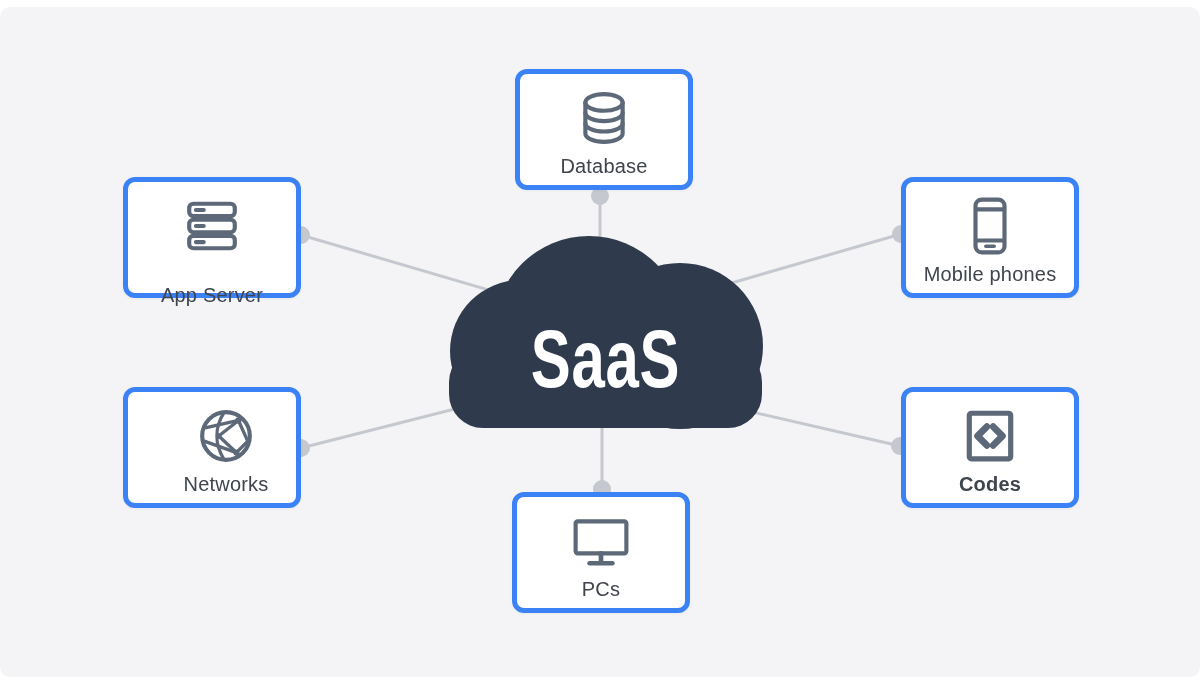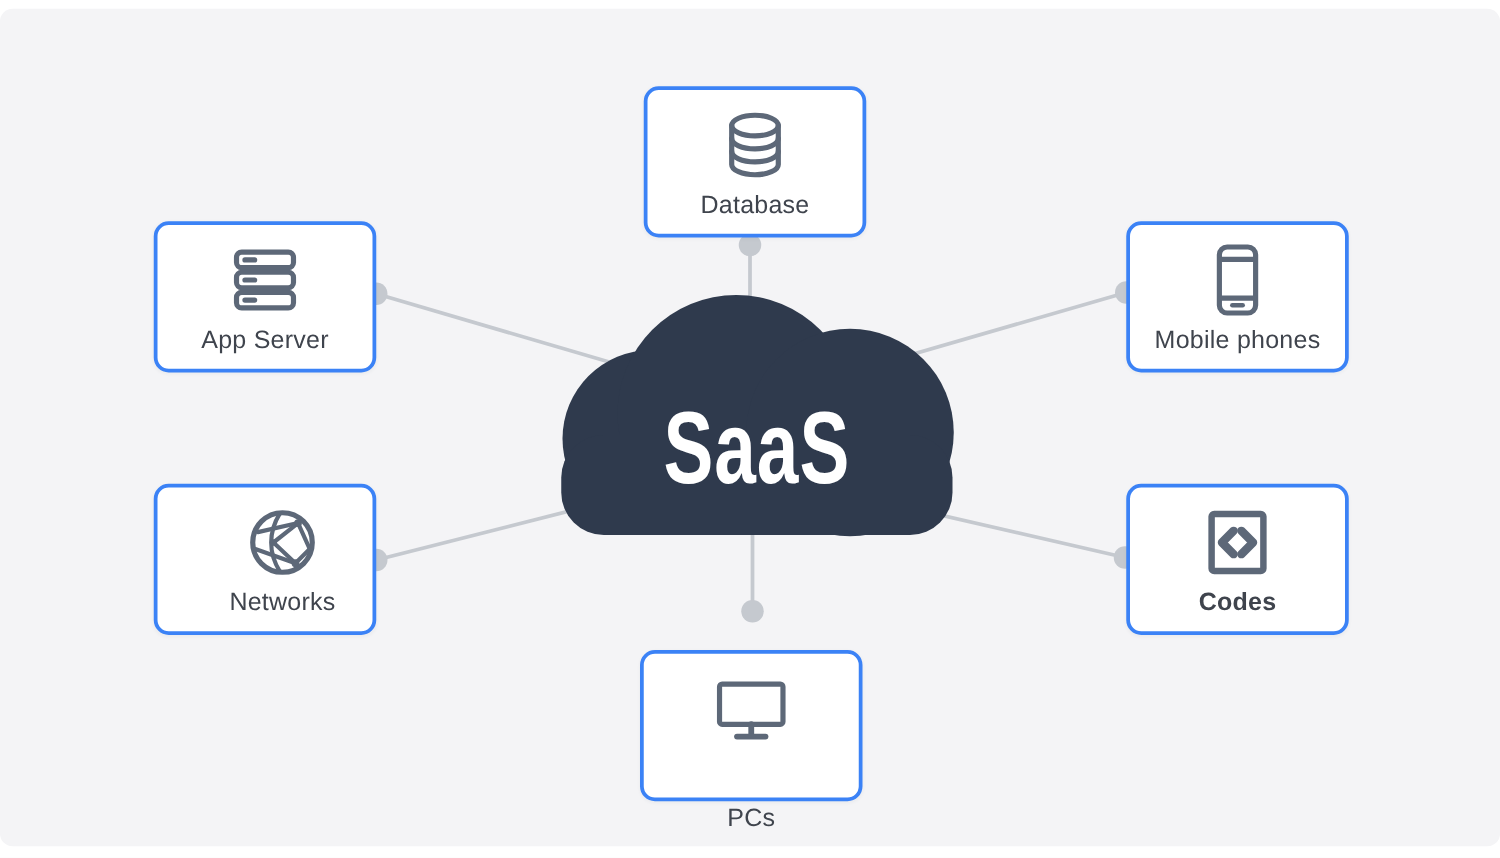--- a/index.html
+++ b/index.html
@@ -27,21 +27,21 @@
     position: absolute;
     left: 0; top: 0;
     width: 1200px;
     height: 686px;
   }
   .node {
     position: absolute;
     width: 178px;
     height: 121px;
     background: #ffffff;
-    border: 3px solid #3b82f6;
+    border: 5px solid #3b82f6;
     border-radius: 12px;
     box-shadow: 0 1px 3px rgba(40,50,70,0.05);
     display: flex;
     flex-direction: column;
     align-items: center;
     justify-content: flex-start;
     padding-top: 15px;
     box-sizing: border-box;
   }
   .node .icon {
@@ -50,25 +50,25 @@
     flex: 0 0 auto;
   }
   .node .label {
     margin-top: 8px;
     font-size: 20px;
     color: #3f444d;
     letter-spacing: 0.2px;
     white-space: nowrap;
   }
   .node-database      { left: 515px; top: 69px;  }
-  .node-app-server    { left: 123px; top: 177px; }
+  .node-app-server    { left: 123px; top: 177px; gap: 21px; }
   .node-mobile-phones { left: 901px; top: 177px; }
   .node-networks      { left: 123px; top: 387px; padding-left: 28px; }
   .node-codes         { left: 901px; top: 387px; font-weight: bold; }
-  .node-pcs           { left: 512px; top: 520px; gap: 40px; }
+  .node-pcs           { left: 512px; top: 492px; }
   .saas-label {
     position: absolute;
     left: 449px;
     top: 318px;
     width: 313px;
     height: 82px;
     line-height: 82px;
     text-align: center;
     font-size: 82px;
     font-weight: bold;

